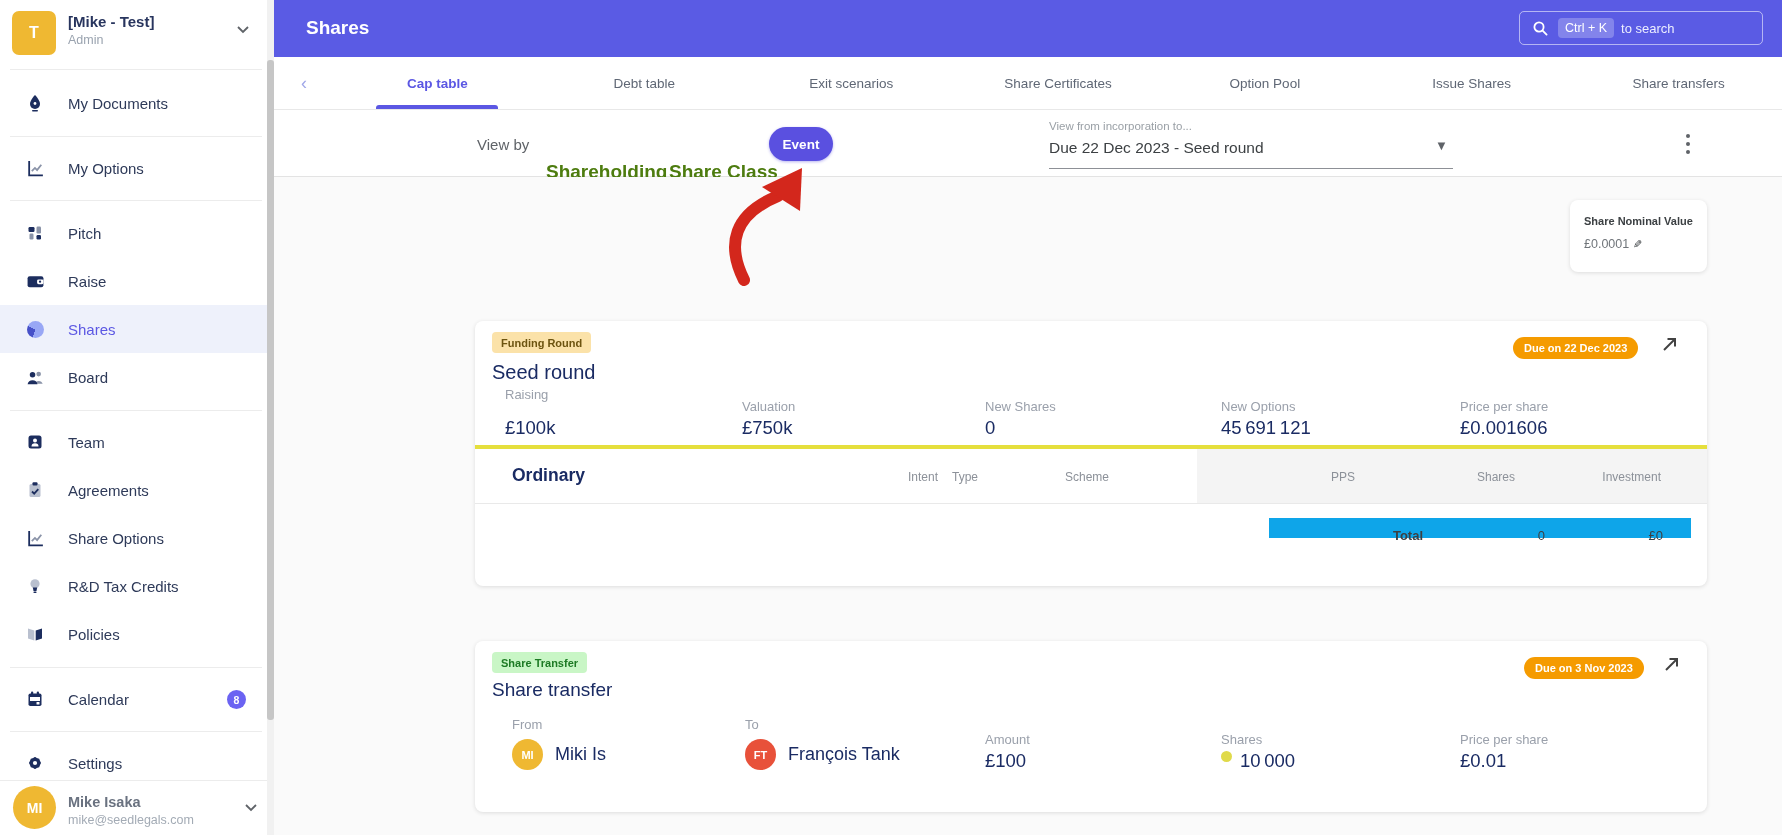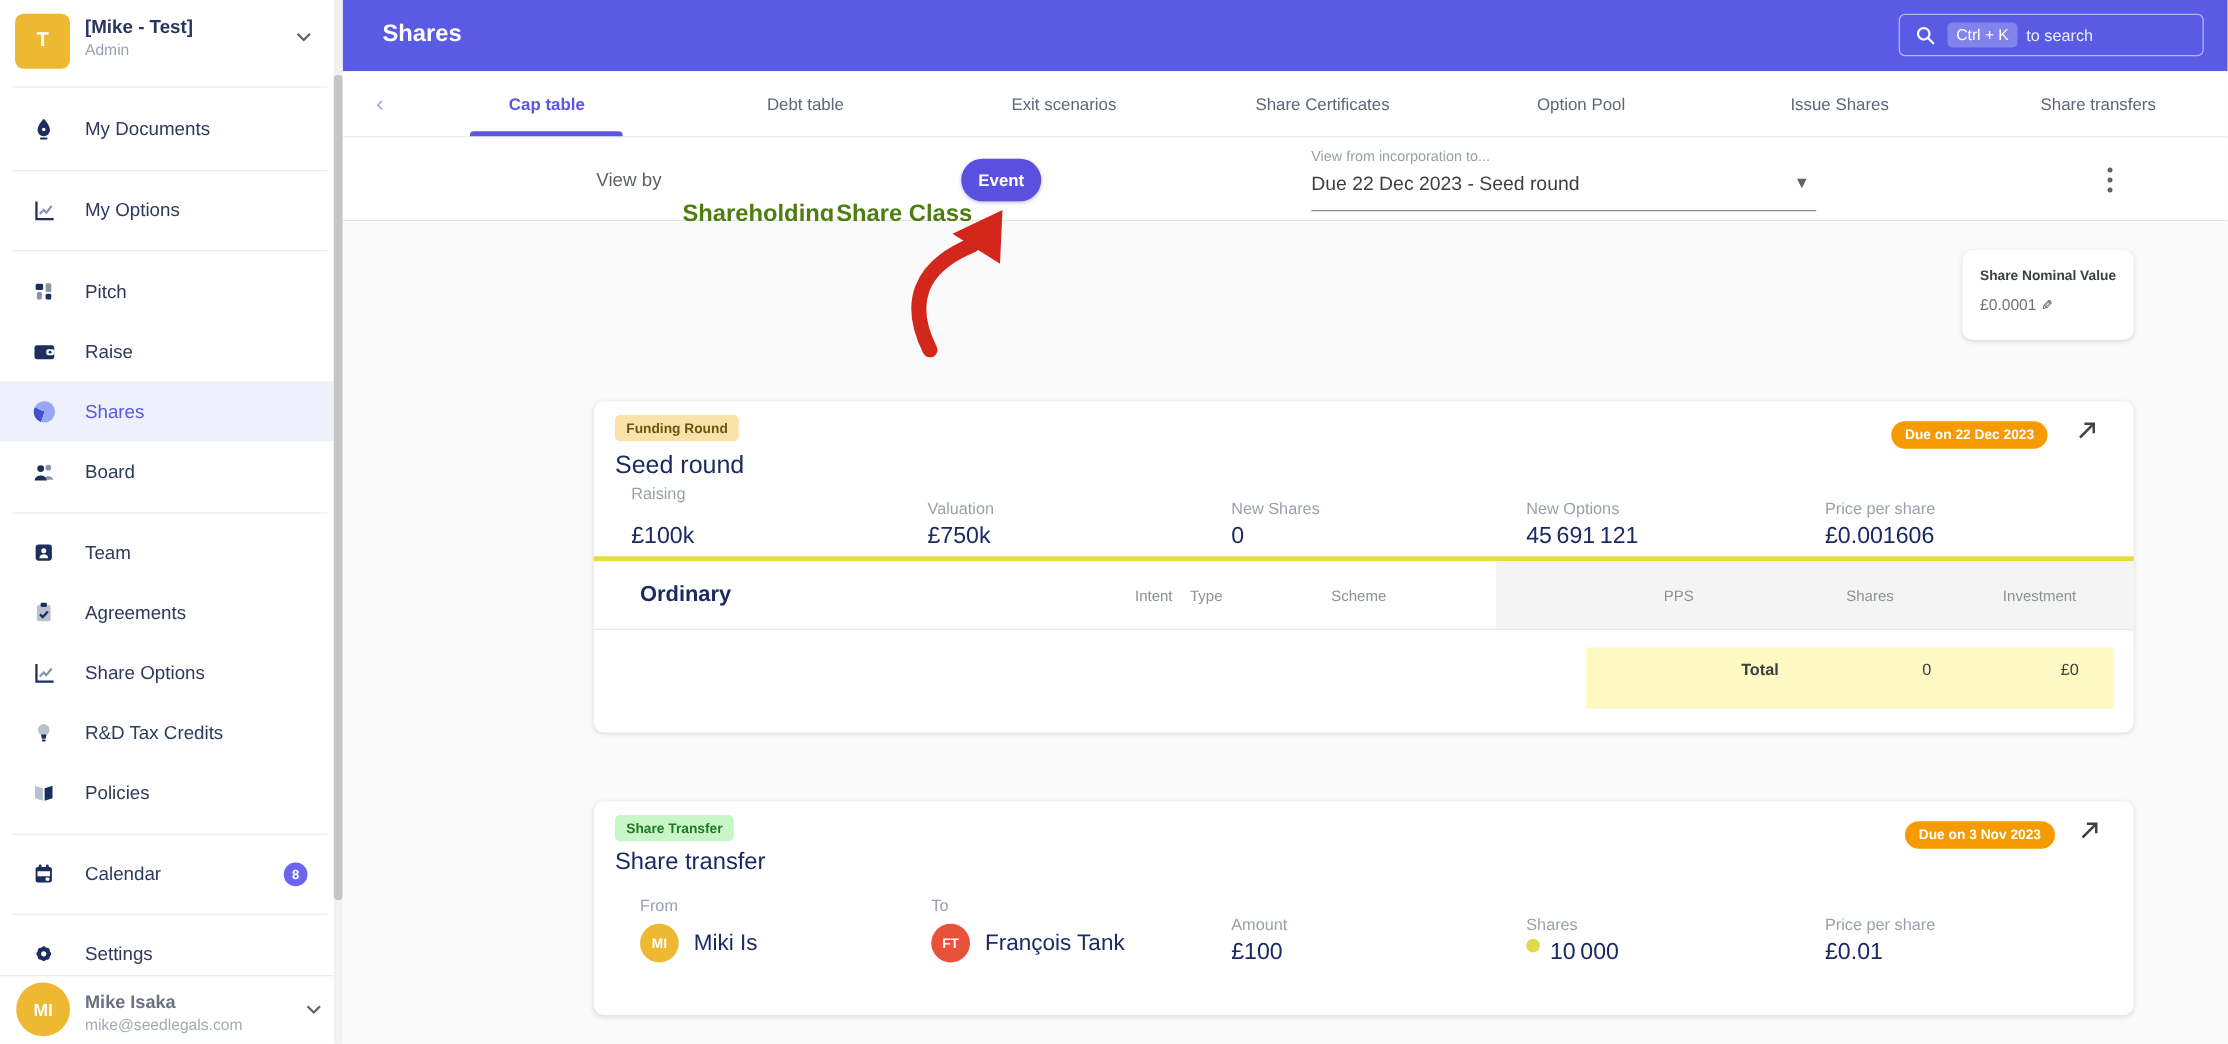--- a/index.html
+++ b/index.html
@@ -70,21 +70,21 @@
   .stat-value { position:absolute; font-size:18.5px; color:#1a2b63; }
 
   
   #card-round { left:475px; top:321px; width:1232px; height:265px; }
   #yellow-bar { position:absolute; left:0; top:124px; width:1232px; height:4px; background:#e5df3d; }
   #class-row { position:absolute; left:0; top:128px; width:1232px; height:54px; }
   #class-row .gray-zone { position:absolute; left:722px; top:0; width:510px; height:54px; background:#f4f4f4; }
   #class-name { position:absolute; left:37px; top:16px; font-size:17.5px; font-weight:bold; color:#1a2b63; }
   .col-h { position:absolute; top:21px; font-size:12px; color:#8c9199; }
   #row-divider { position:absolute; left:0; top:182px; width:1232px; height:1px; background:#e9e9e9; }
-  #total-box { position:absolute; left:794px; top:197px; width:422px; height:49px; background:#fef9c3; }
+  #total-box { position:absolute; left:794px; top:197px; width:422px; height:20px; background:#0ea5e9; }
   #total-box span { position:absolute; top:10px; font-size:13px; color:#3c4043; }
 
   
   #card-transfer { left:475px; top:641px; width:1232px; height:171px; }
   .avatar-sm { position:absolute; top:98px; width:31px; height:31px; border-radius:50%; color:#fff; font-size:11px; font-weight:bold; display:flex; align-items:center; justify-content:center; }
   .party-name { position:absolute; top:103px; font-size:18px; color:#1a2b63; }
   .yellow-dot { position:absolute; left:746px; top:110px; width:11px; height:11px; border-radius:50%; background:#e0da4a; }
 
   
   #red-arrow { position:absolute; left:722px; top:160px; width:100px; height:126px; z-index:9; pointer-events:none; }

